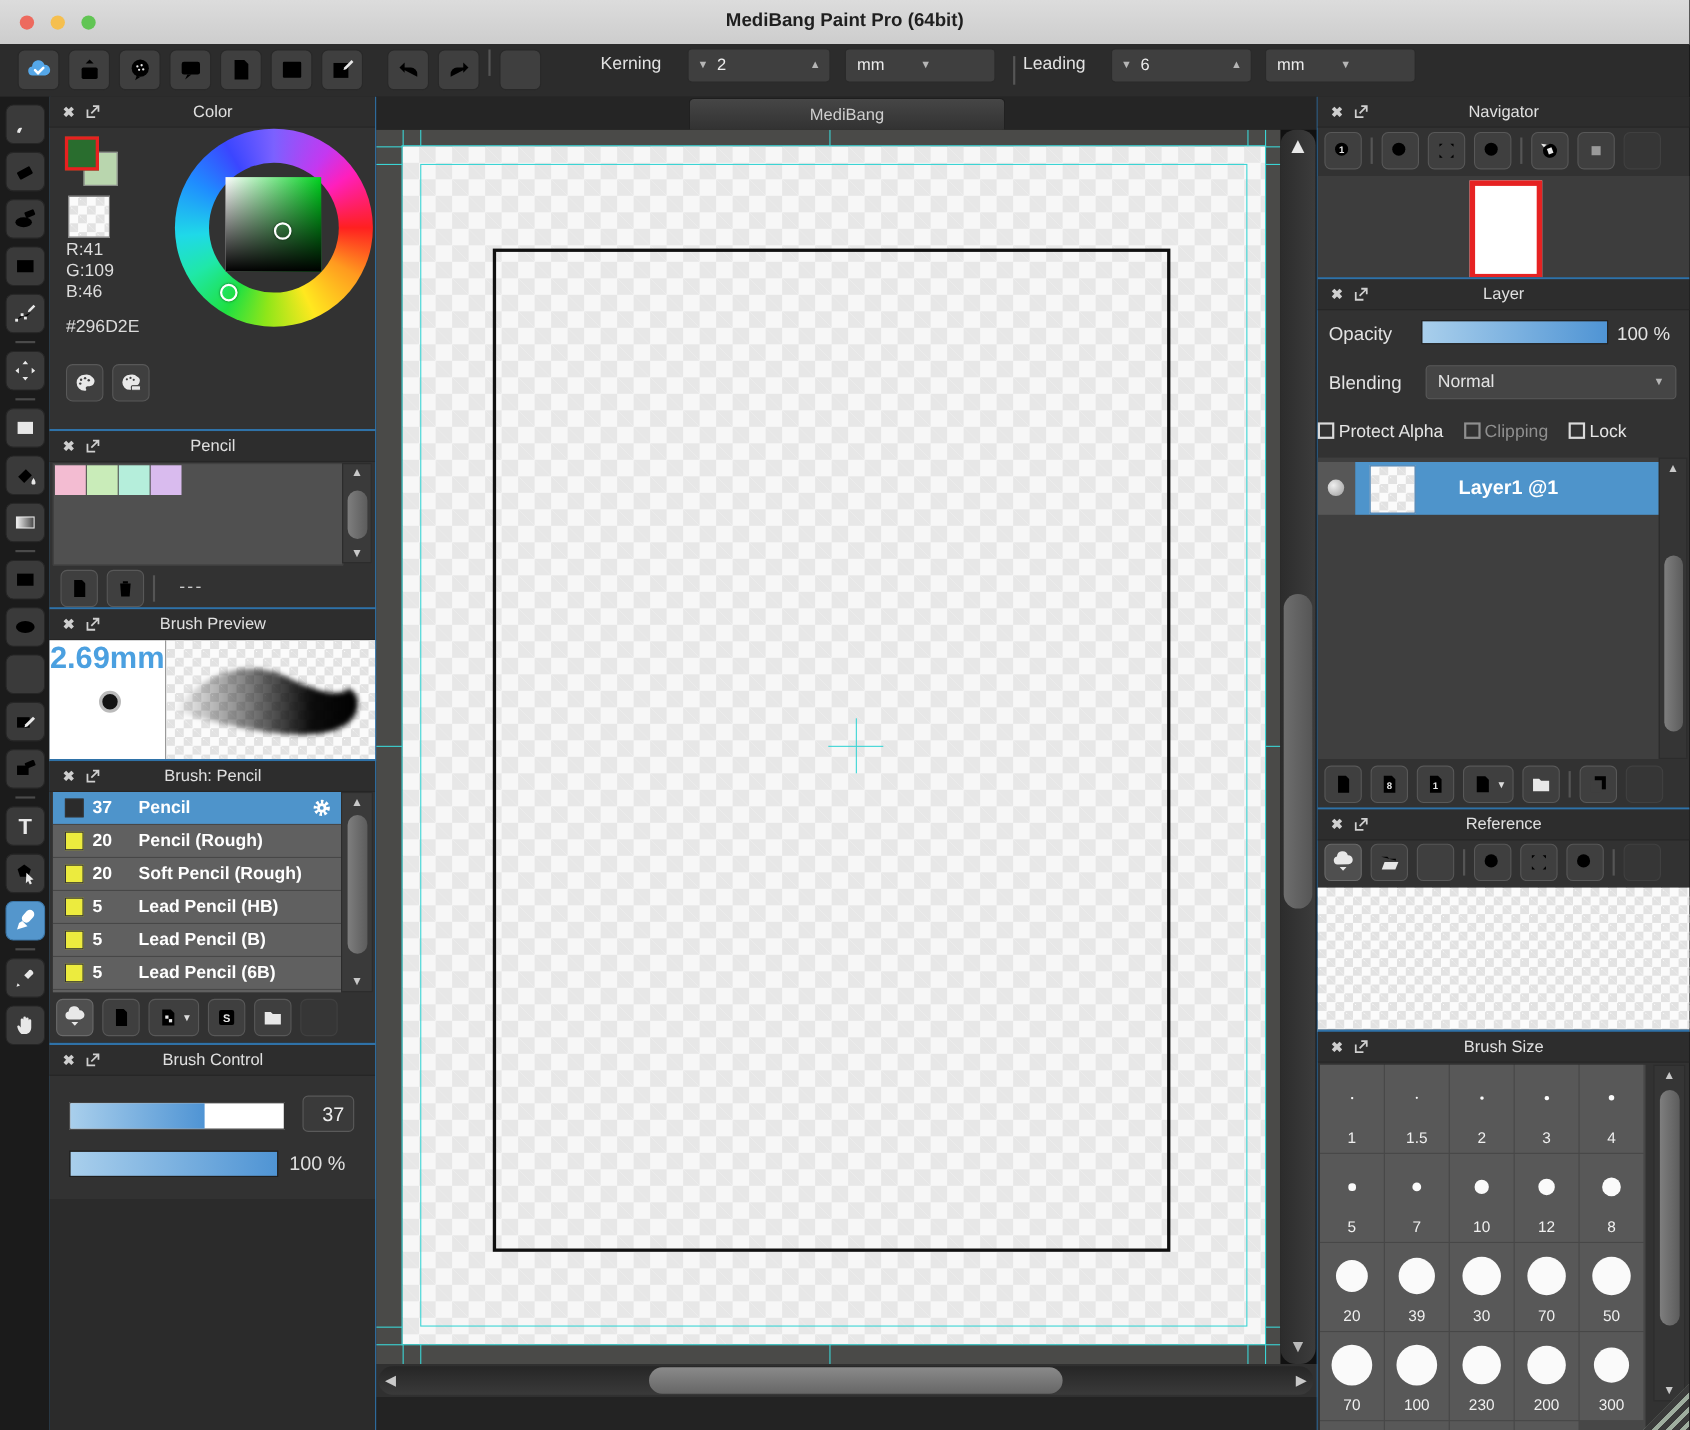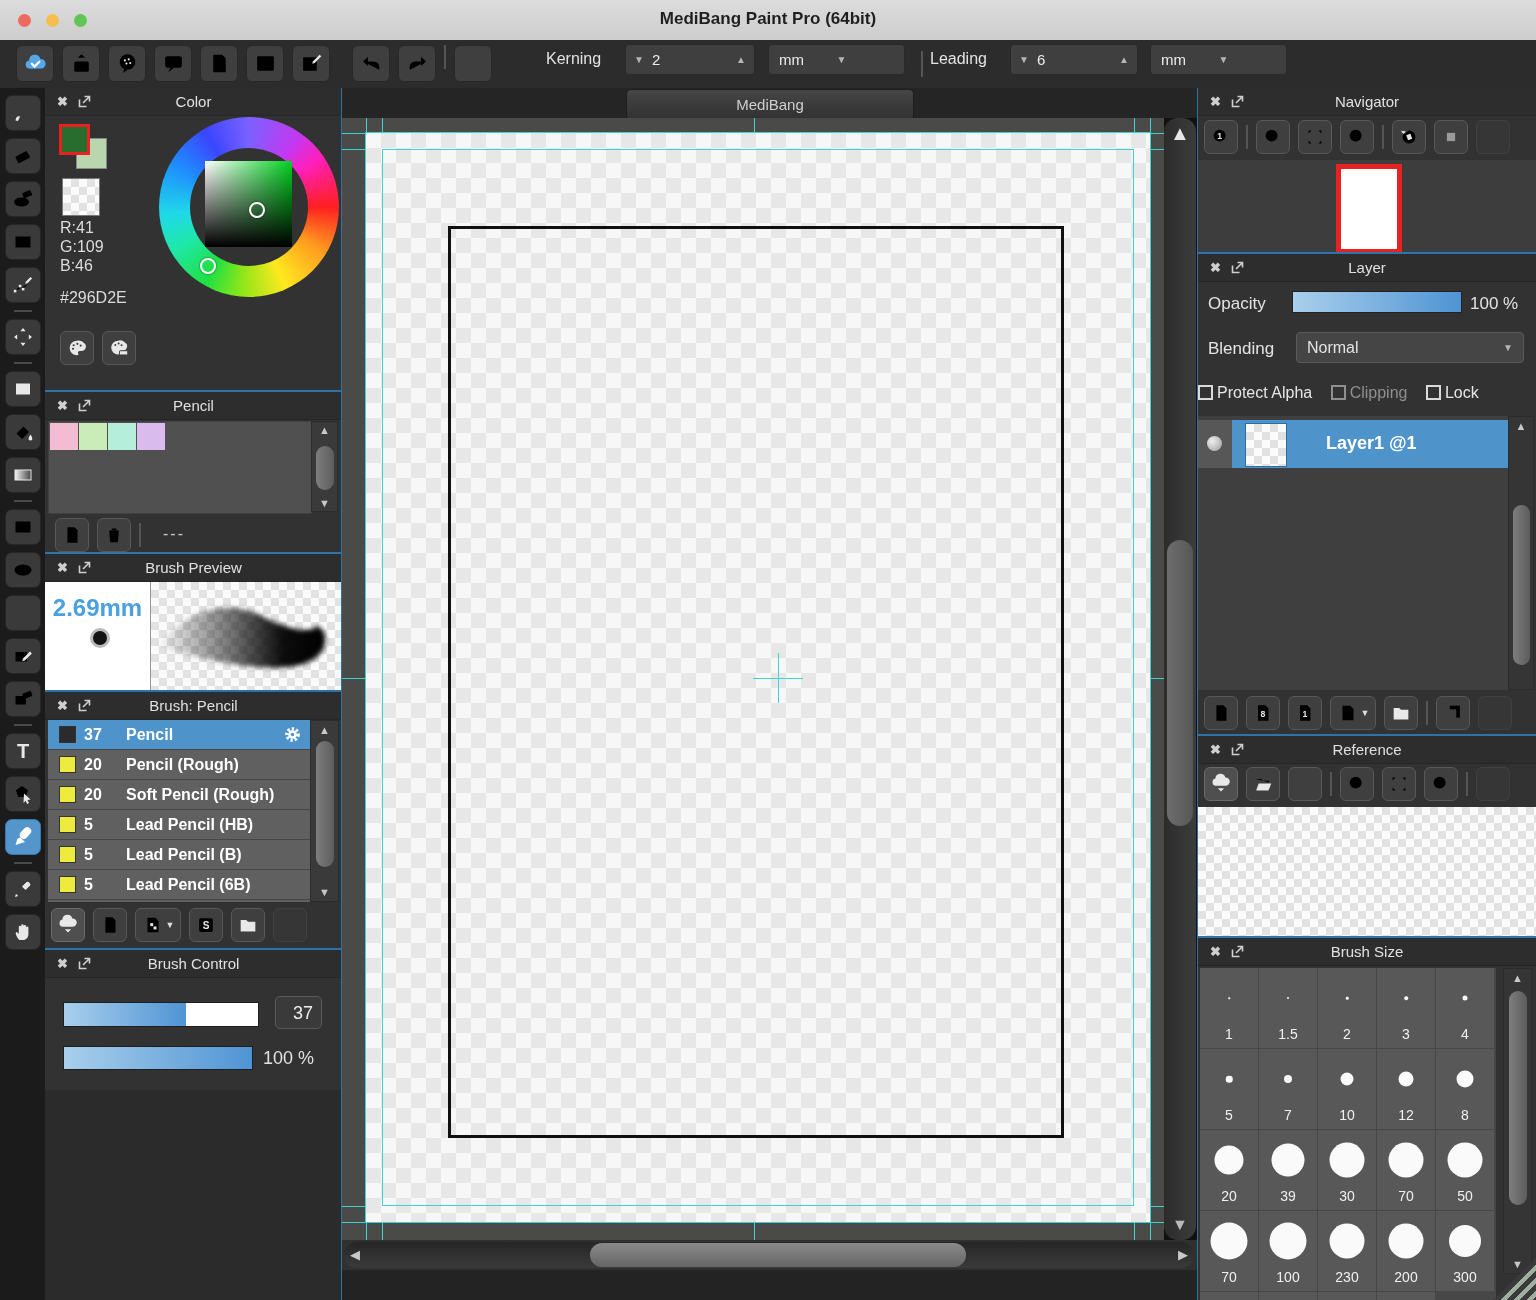--- a/index.html
+++ b/index.html
@@ -481,21 +481,21 @@
       <span class="phx">✖</span>
       <span class="pop">
         <svg viewBox="0 0 13 13">
           <path d="M1.5 4.5v7h7" fill="none" stroke="#cfcfcf" stroke-width="1.6"></path>
           <path d="M5 8L11.5 1.5M6.5 1.5h5v5" fill="none" stroke="#cfcfcf" stroke-width="1.6"></path>
         </svg>
       </span>
       <span class="ptitle">Brush Preview</span>
     </div>
   <div class="abs" style="left:0;top:28px;width:105px;height:110px;background:#fff;border-right:1px solid #999;">
-    <div style="text-align:center;margin-top:12px;font-size:24px;font-weight:bold;color:#4ba0e0;">2.69mm</div>
+    <div style="text-align:center;margin-top:0;font-size:28px;font-weight:bold;color:#4ba0e0;">2.69mm</div>
     <div style="position:absolute;left:45px;top:46px;width:14px;height:14px;background:#141414;border:3px solid #bbb;border-radius:50%;"></div>
   </div>
   <div class="abs checker-sm" style="left:106px;top:28px;width:191px;height:110px;">
     <svg viewBox="0 0 190 110" style="width:100%;height:100%;">
       <defs>
         <linearGradient id="bf" x1="0" y1="0" x2="1" y2="0">
           <stop offset="0" stop-color="#000" stop-opacity="0"></stop>
           <stop offset="0.45" stop-color="#000" stop-opacity="0.55"></stop>
           <stop offset="0.75" stop-color="#000" stop-opacity="0.95"></stop>
           <stop offset="1" stop-color="#000"></stop>

